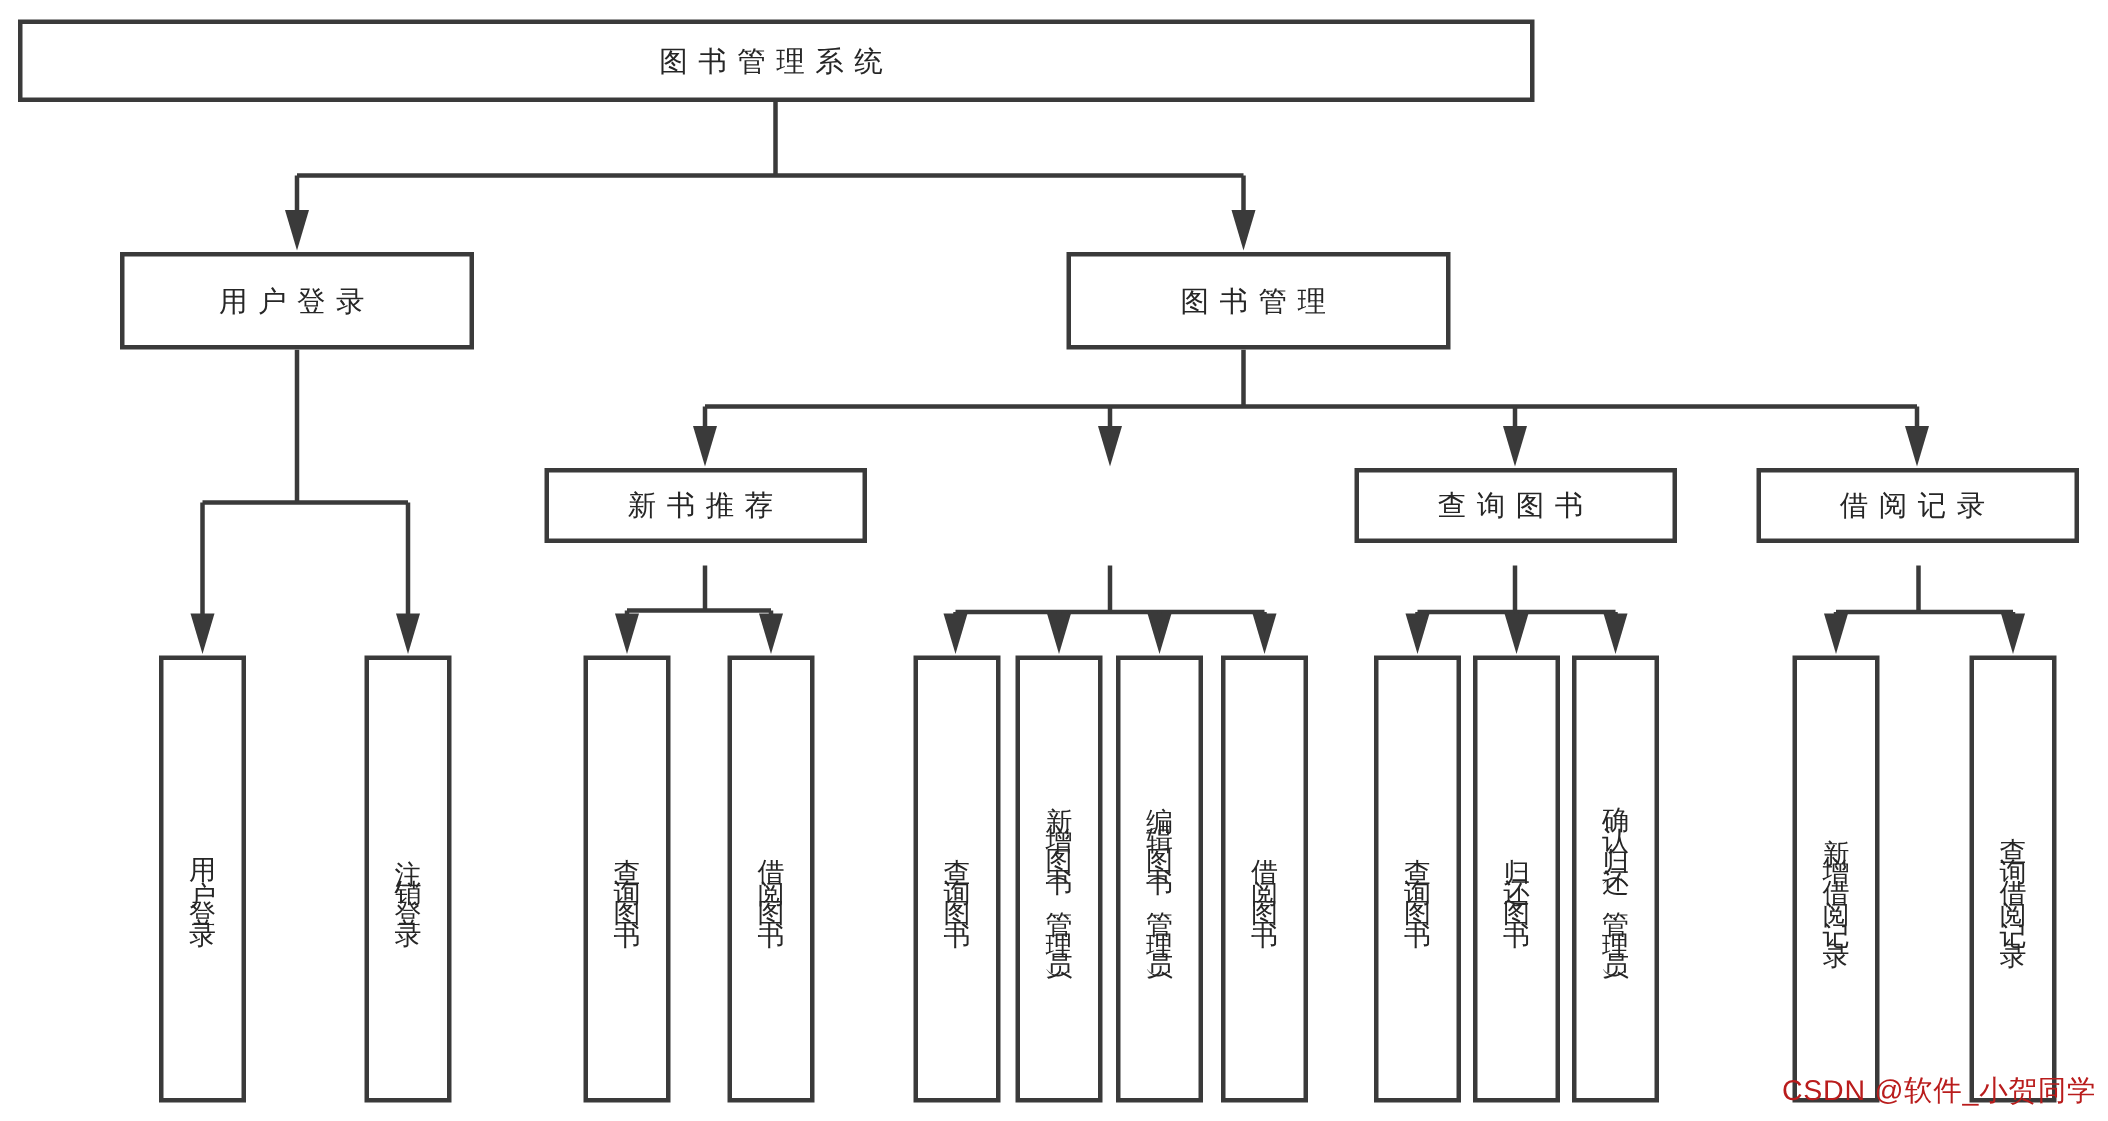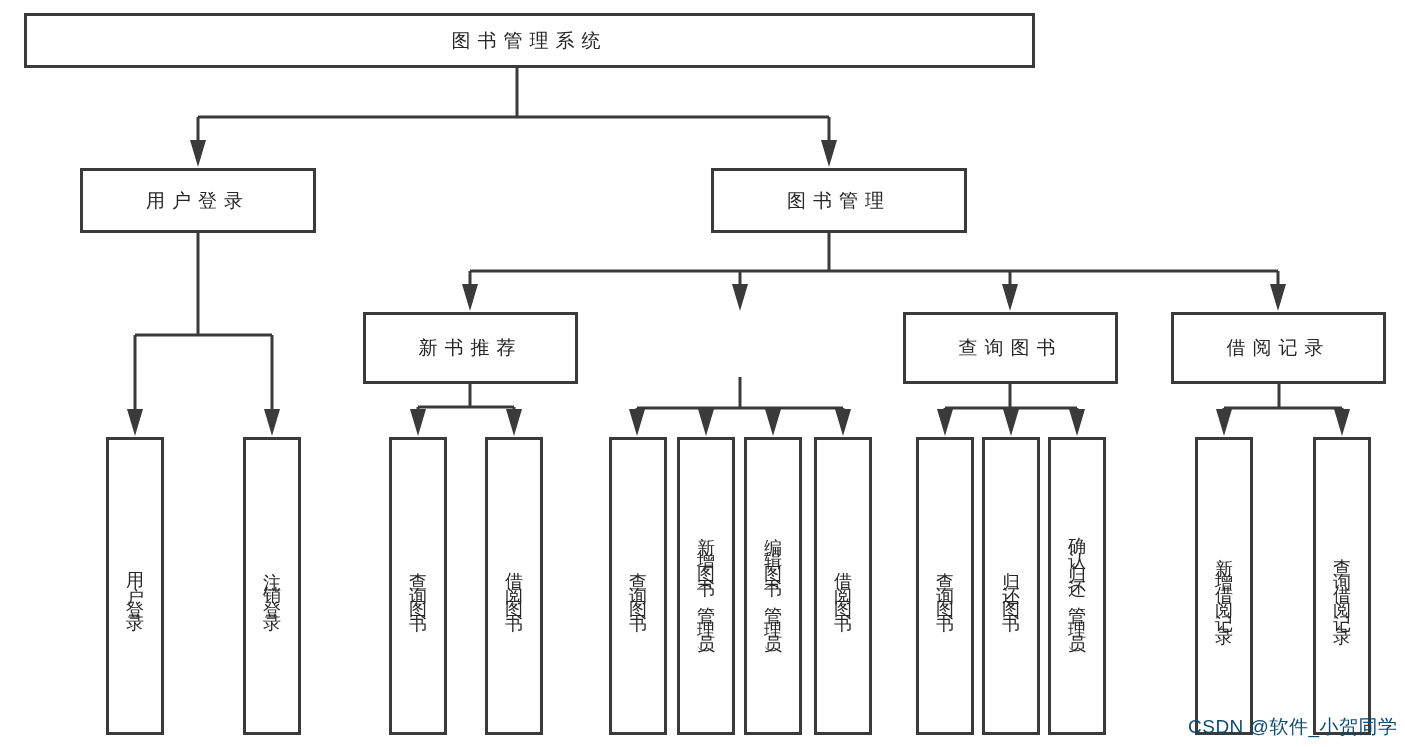--- a/index.html
+++ b/index.html
@@ -35,24 +35,24 @@
   .leaf .v-label {
     writing-mode: vertical-rl;
     text-orientation: mixed;
     font-size: 18px;
     letter-spacing: 14px;
     line-height: 1;
     color: #262626;
     white-space: nowrap;
   }
   
-  .root-box  { left: 12px;   top: 13px;  width: 1011px; height: 55px; margin-left: 12px; }
+  .root-box  { left: 12px;   top: 13px;  width: 1011px; height: 55px; }
   .l1-user   { left: 80px;   top: 168px; width: 236px;  height: 65px; }
   .l1-mgmt   { left: 711px;  top: 168px; width: 256px;  height: 65px; }
-  .l2        { top: 312px; width: 215px; height: 72px; }
+  .l2        { top: 312px; width: 215px; height: 50px; }
   .l2-nb     { left: 363px; }
   .l2-bb     { left: 633px; }
   .l2-cb     { left: 903px; }
   .l2-br     { left: 1171px; }
   .leaf      { top: 437px; width: 58px; height: 298px; }
   .lf-1  { left: 106px; }
   .lf-2  { left: 243px; }
   .lf-3  { left: 389px; }
   .lf-4  { left: 485px; }
   .lf-5  { left: 609px; }
@@ -63,21 +63,21 @@
   .lf-10 { left: 982px; }
   .lf-11 { left: 1048px; }
   .lf-12 { left: 1195px; }
   .lf-13 { left: 1313px; }
   .watermark {
     position: absolute;
     left: 1188px;
     top: 714px;
     font-size: 19px;
     letter-spacing: 0.5px;
-    color: #0c4a6e;
+    color: #b91c1c;
     white-space: nowrap;
     z-index: 10;
   }
 </style>
 </head>
 <body>
 
 <div class="canvas">
 
   <svg class="connectors" width="1405" height="747" viewBox="0 0 1405 747" aria-hidden="true">

